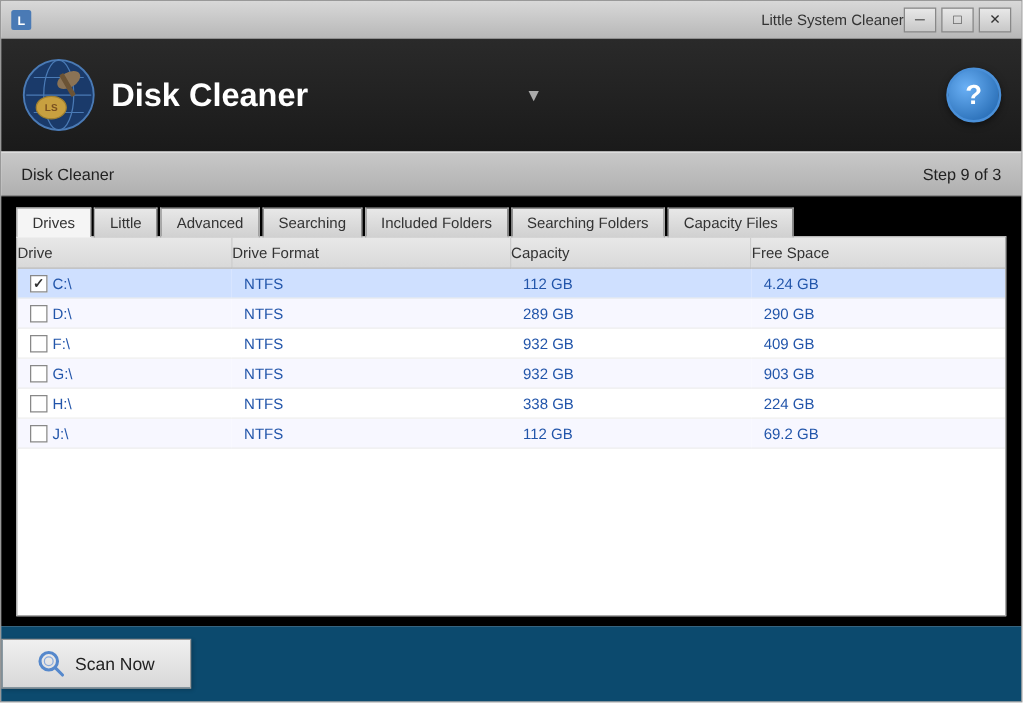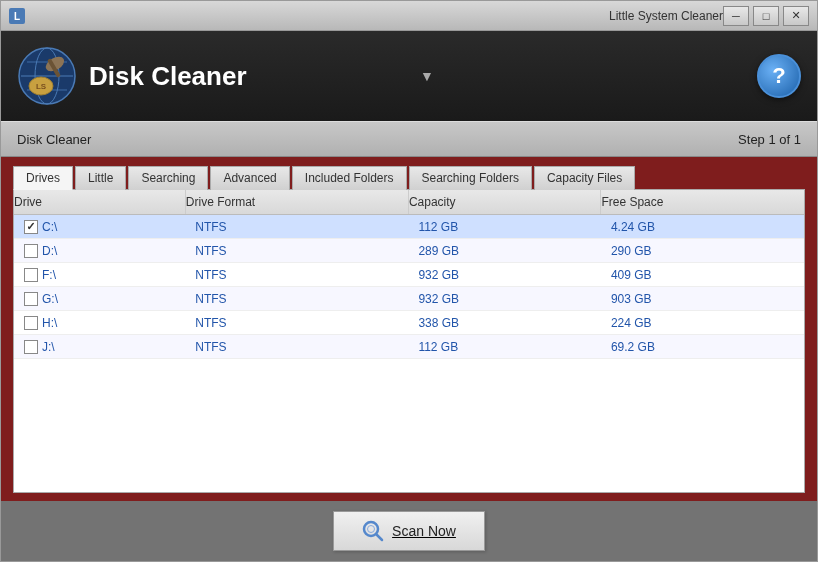--- a/index.html
+++ b/index.html
@@ -133,21 +133,21 @@
       color: #222;
     }
     .step-text {
       font-size: 13px;
       color: #222;
     }
 
     
     .content-area {
       flex: 1;
-      background: #7f1d1d;
+      background: #000000;
       padding: 8px 12px;
       display: flex;
       flex-direction: column;
       overflow: hidden;
     }
 
     
     .tabs {
       display: flex;
       flex-shrink: 0;
@@ -241,24 +241,22 @@
       font-size: 11px;
       color: #333;
       font-weight: bold;
     }
 
     
     .bottom-area {
       height: 60px;
       display: flex;
       align-items: center;
-      justify-content: center;
-      flex-shrink: 0;
-      background: #737373;
-      text-decoration: underline;
+      flex-shrink: 0;
+      background: #0c4a6e;
     }
     .scan-btn {
       padding: 8px 28px;
       background: linear-gradient(to bottom, #f0f0f0, #d8d8d8);
       border: 1px solid #999;
       font-size: 14px;
       color: #222;
       cursor: pointer;
       display: flex;
       align-items: center;
@@ -308,30 +306,30 @@
       </svg>
     </div>
     <span class="app-header-title">Disk Cleaner</span>
     <span class="header-dropdown">▼</span>
     <div style="flex:1"></div>
     <div class="help-btn">?</div>
   </div>
 
   <div class="breadcrumb-bar">
     <span class="breadcrumb-text">Disk Cleaner</span>
-    <span class="step-text">Step 1 of 1</span>
+    <span class="step-text">Step 9 of 3</span>
   </div>
 
   <div class="content-area">
 
     <div class="tabs">
       <div class="tab active">Drives</div>
       <div class="tab">Little</div>
+      <div class="tab">Advanced</div>
       <div class="tab">Searching</div>
-      <div class="tab">Advanced</div>
       <div class="tab">Included Folders</div>
       <div class="tab">Searching Folders</div>
       <div class="tab">Capacity Files</div>
     </div>
 
     <div class="table-container">
       <table>
         <thead>
           <tr>
             <th>Drive</th>

